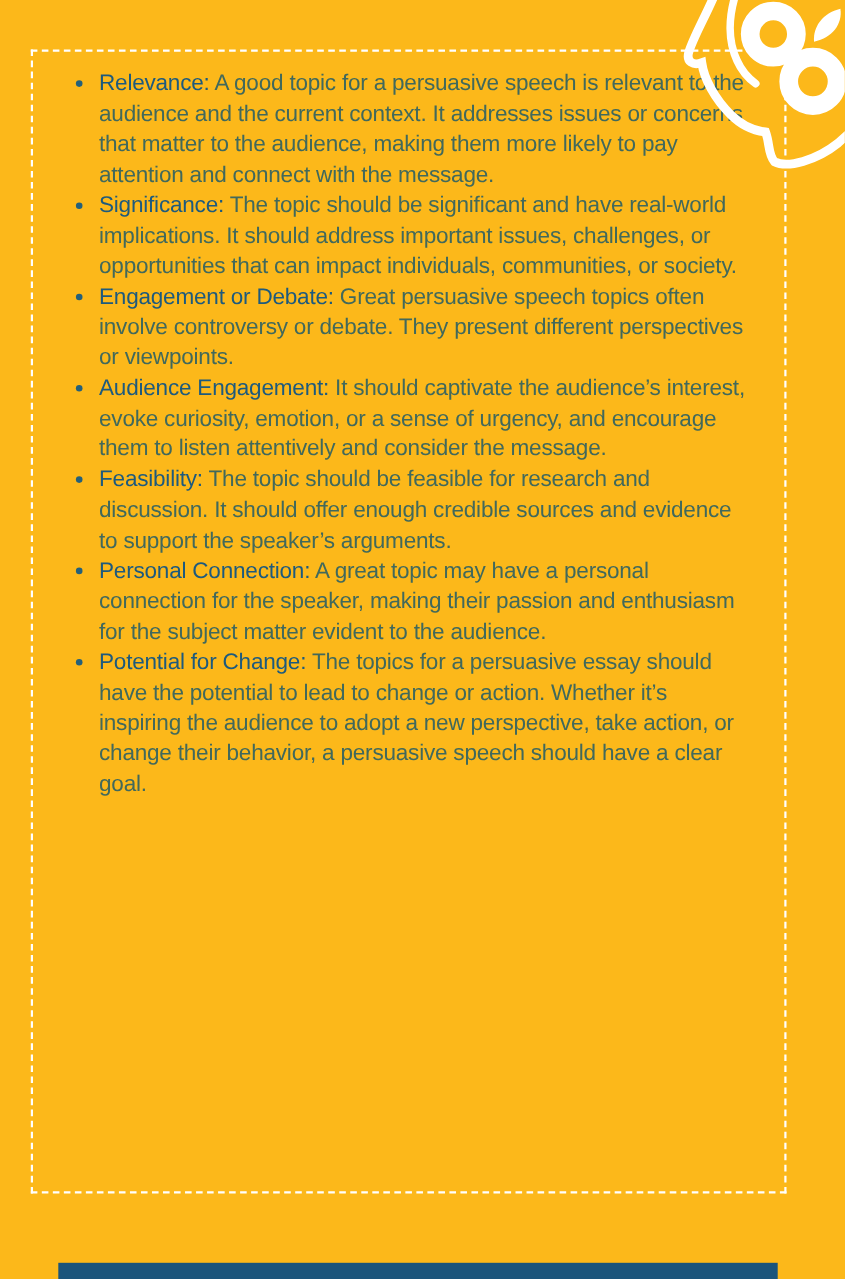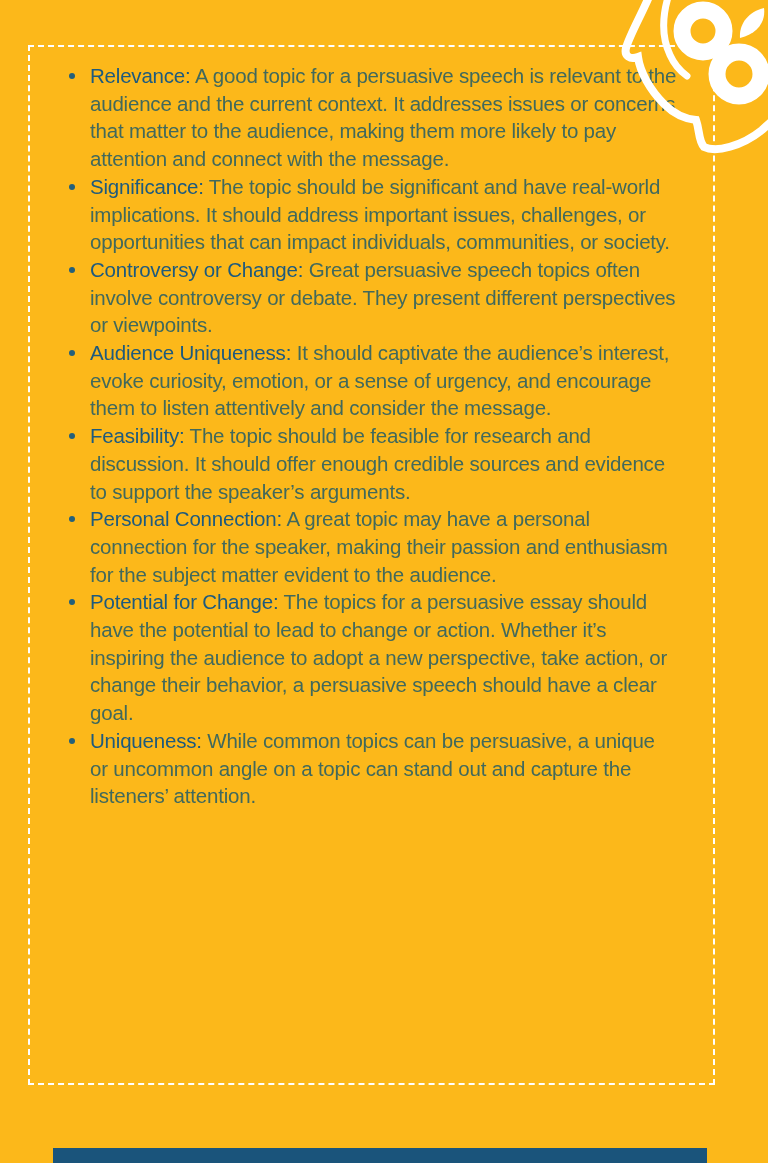--- a/index.html
+++ b/index.html
@@ -62,26 +62,25 @@
     background:var(--bar);
   }
 </style>
 </head>
 <body>
 
 <div class="frame">
   <ul class="criteria">
       <li><b>Relevance: </b><span>A good topic for a persuasive speech is relevant to the audience and the current context. It addresses issues or concerns that matter to the audience, making them more likely to pay attention and connect with the message.</span></li>
       <li><b>Significance: </b><span>The topic should be significant and have real-world implications. It should address important issues, challenges, or opportunities that can impact individuals, communities, or society.</span></li>
-      <li><b>Controversy or Change: </b><span>Great persuasive speech topics often involve controversy or debate. They present different perspectives or viewpoints.</span></li>
-      <li><b>Audience Uniqueness: </b><span>It should captivate the audience’s interest, evoke curiosity, emotion, or a sense of urgency, and encourage them to listen attentively and consider the message.</span></li>
+      <li><b>Engagement or Debate: </b><span>Great persuasive speech topics often involve controversy or debate. They present different perspectives or viewpoints.</span></li>
+      <li><b>Audience Engagement: </b><span>It should captivate the audience’s interest, evoke curiosity, emotion, or a sense of urgency, and encourage them to listen attentively and consider the message.</span></li>
       <li><b>Feasibility: </b><span>The topic should be feasible for research and discussion. It should offer enough credible sources and evidence to support the speaker’s arguments.</span></li>
       <li><b>Personal Connection: </b><span>A great topic may have a personal connection for the speaker, making their passion and enthusiasm for the subject matter evident to the audience.</span></li>
       <li><b>Potential for Change: </b><span>The topics for a persuasive essay should have the potential to lead to change or action. Whether it’s inspiring the audience to adopt a new perspective, take action, or change their behavior, a persuasive speech should have a clear goal.</span></li>
-      <li><b>Uniqueness: </b><span>While common topics can be persuasive, a unique or uncommon angle on a topic can stand out and capture the listeners’ attention.</span></li>
     </ul>
 </div>
 
 <svg class="owl" viewBox="578 0 190 165" fill="none" xmlns="http://www.w3.org/2000/svg">
 
   <path d="M 651,-8
            C 643,12 630,34 626,48
            C 624,56 630,60 638,57
            C 640,72 650,90 664,104
            C 674,114 686,119 696,120

